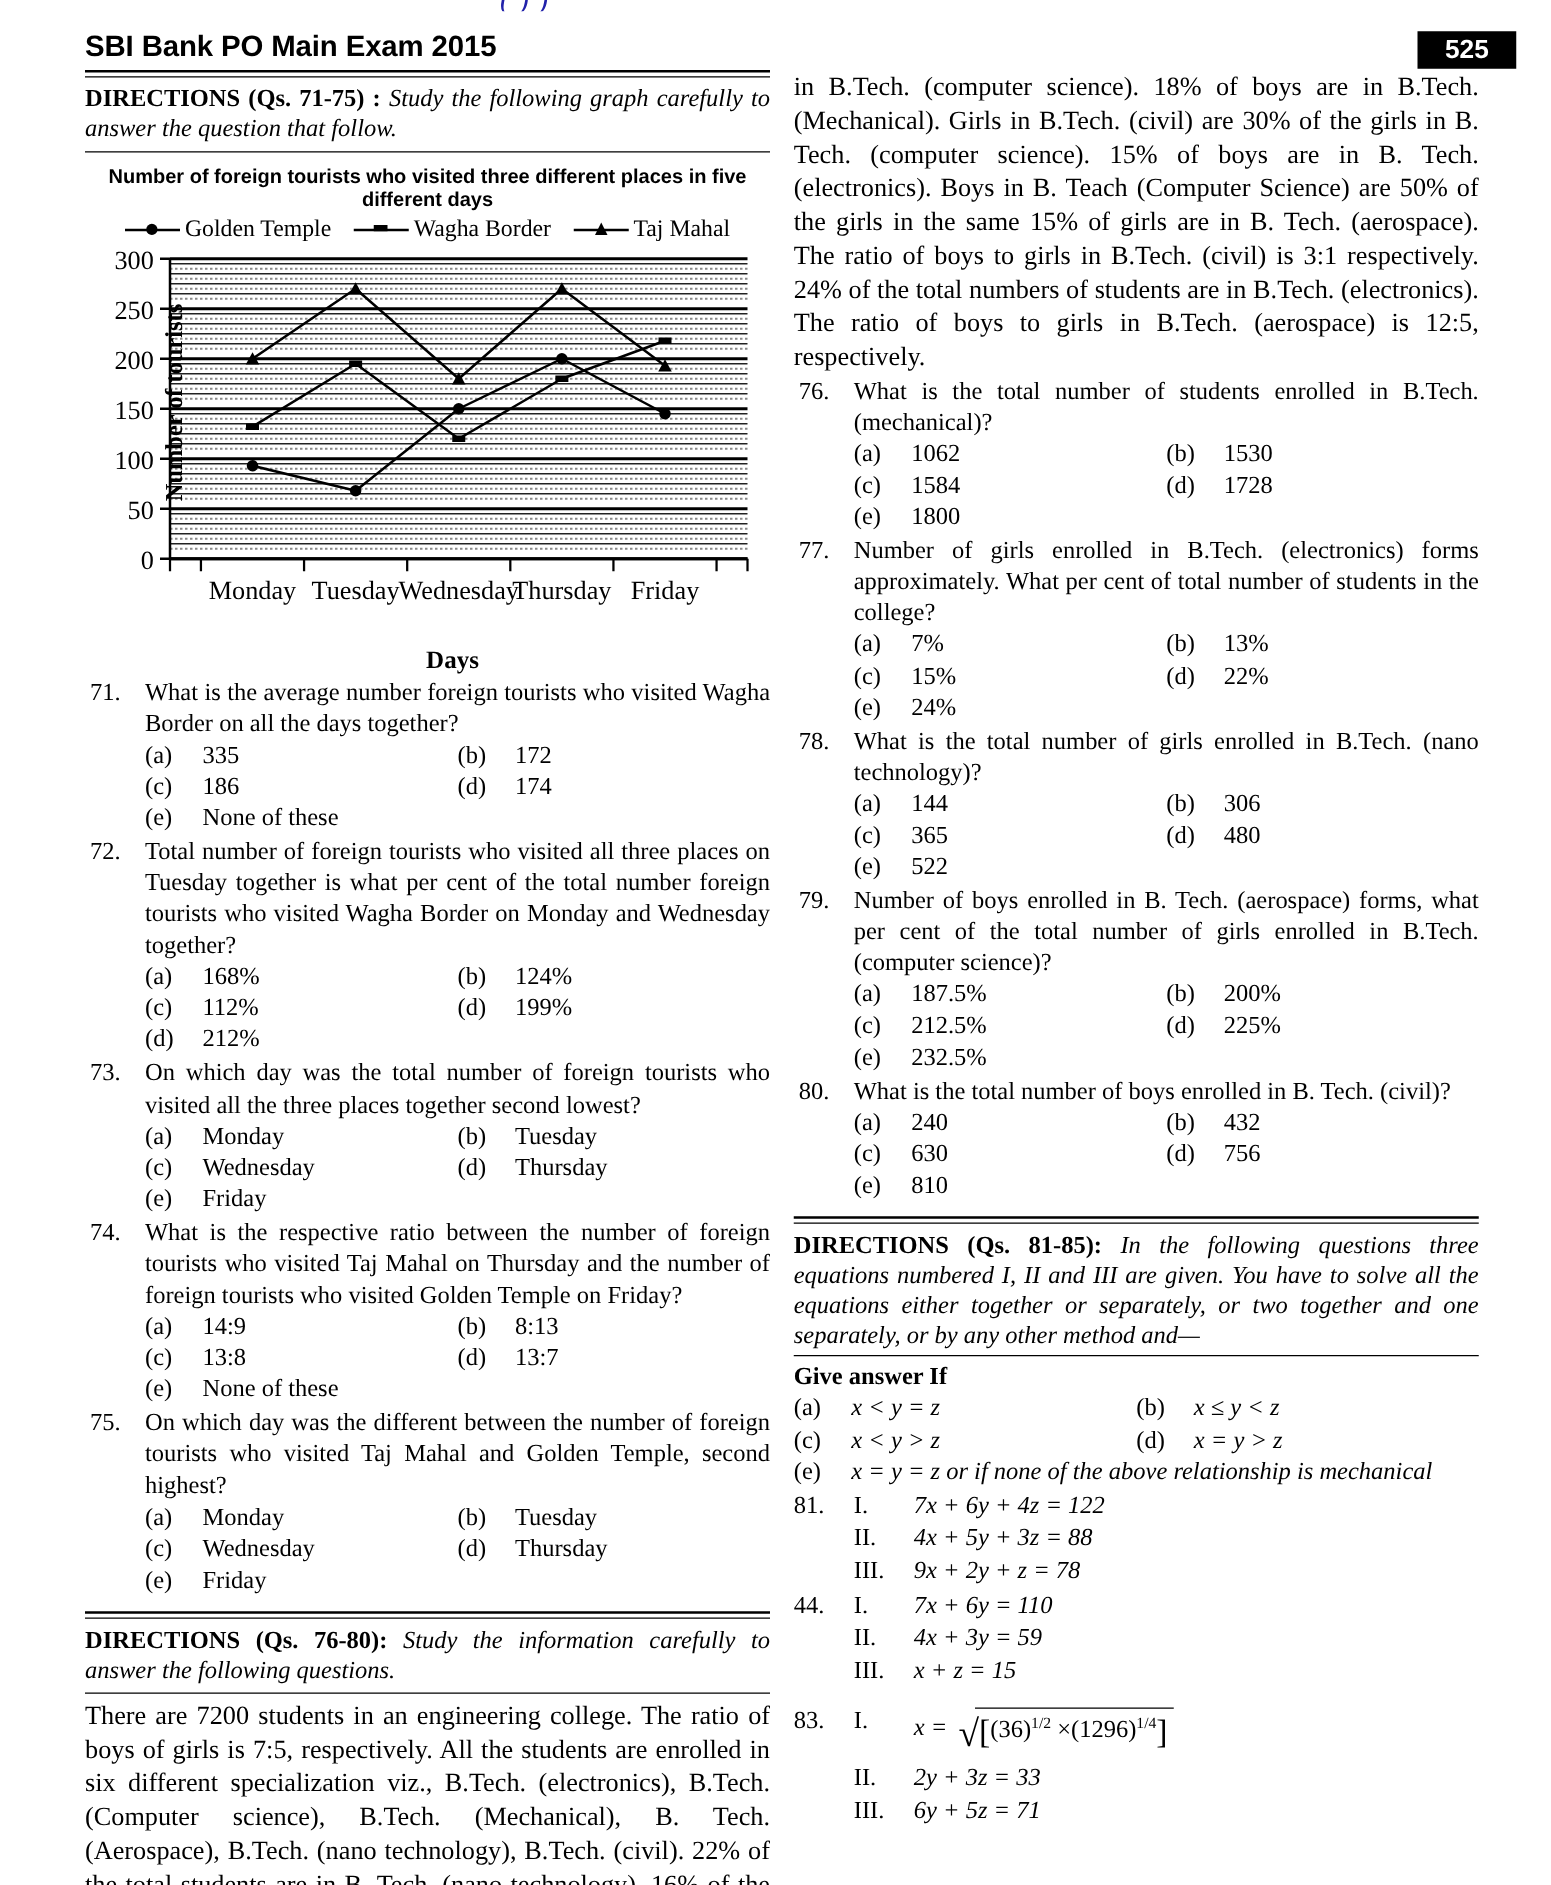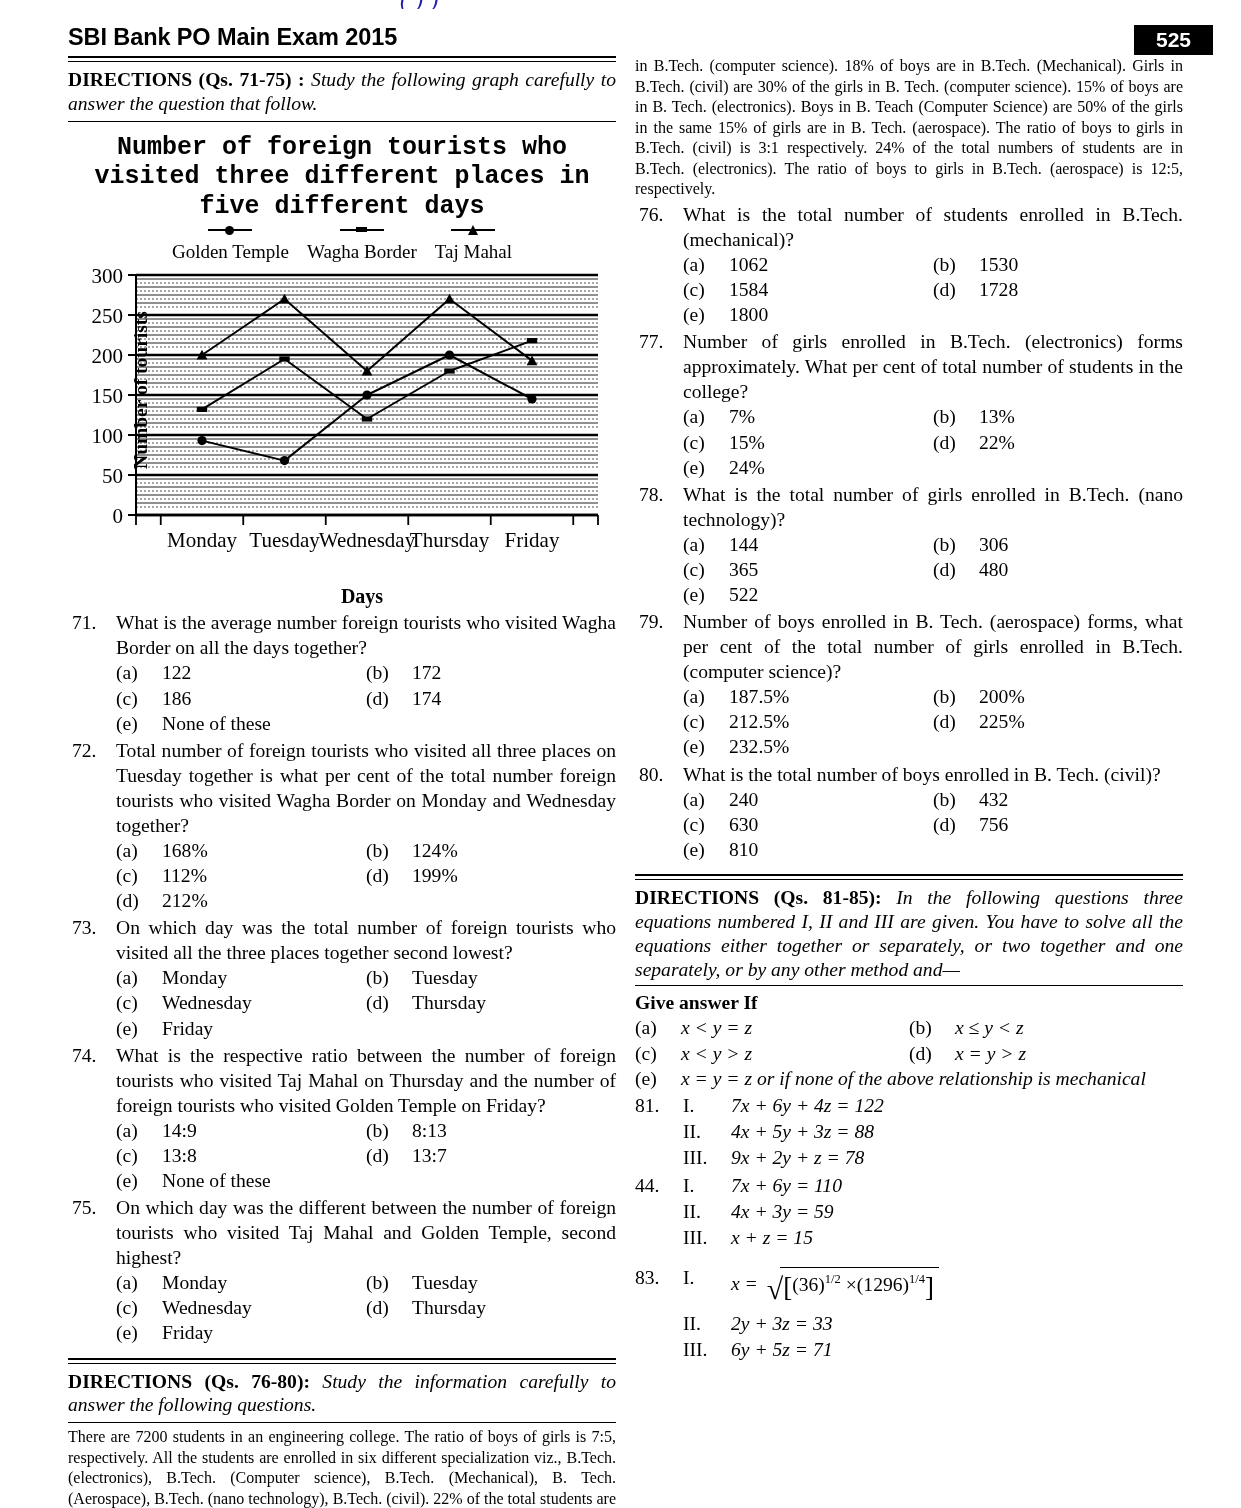--- a/index.html
+++ b/index.html
@@ -107,21 +107,21 @@
     text-align: justify;
     margin: 2px 0 4px 0;
   }
   .directions b {
     font-weight: bold;
     font-style: normal;
   }
   .directions .it { font-style: italic; }
 
   .para {
-    font-size: 16px;
+    font-size: 21px;
     line-height: 1.285;
     text-align: justify;
     margin: 4px 0 0 0;
     hyphens: none;
   }
 
   
   .q {
     display: flex;
     font-size: 19.6px;
@@ -213,34 +213,34 @@
   
   .chart-box {
     position: relative;
     width: 548px;
     margin-top: 5px;
     padding-top: 2px;
   }
   .chart-title {
     text-align: center;
     font-weight: bold;
-    font-size: 25px;
+    font-size: 16px;
     line-height: 1.18;
-    font-family: Liberation Mono, monospace;
+    font-family: Liberation Sans, sans-serif;
     margin: 4px 0 2px 0;
   }
   .legend {
     display: flex;
     justify-content: center;
     align-items: center;
     gap: 18px;
     font-size: 19px;
     margin: 1px 0 4px 0;
   }
-  .leg-item { display: flex; align-items: center; gap: 4px; white-space: nowrap; flex-direction: column; }
+  .leg-item { display: flex; align-items: center; gap: 4px; white-space: nowrap; }
   .leg-key { position: relative; width: 44px; height: 14px; }
   .leg-line {
     position: absolute; left: 0; top: 6px; width: 44px; height: 2.2px; background: #000;
   }
   .leg-circ {
     position: absolute; left: 17px; top: 2.5px; width: 9px; height: 9px;
     background: #000; border-radius: 50%;
   }
   .leg-sq {
     position: absolute; left: 16px; top: 3.5px; width: 11px; height: 5px; background: #000;
@@ -433,21 +433,21 @@
 
     <div id="left-questions">
         <div class="q">
           <div class="q-num">71.</div>
           <div class="q-body">
             <div class="q-text">What is the average number foreign tourists who visited Wagha Border on all the days together?</div>
             <div class="opts">
               <div class="opt-row">
                 <div class="opt">
                   <span class="opt-lab">(a)</span>
-                  <span class="opt-val">122</span>
+                  <span class="opt-val">335</span>
                 </div>
                 <div class="opt">
                   <span class="opt-lab">(b)</span>
                   <span class="opt-val">172</span>
                 </div>
               </div>
               <div class="opt-row">
                 <div class="opt">
                   <span class="opt-lab">(c)</span>
                   <span class="opt-val">186</span>

